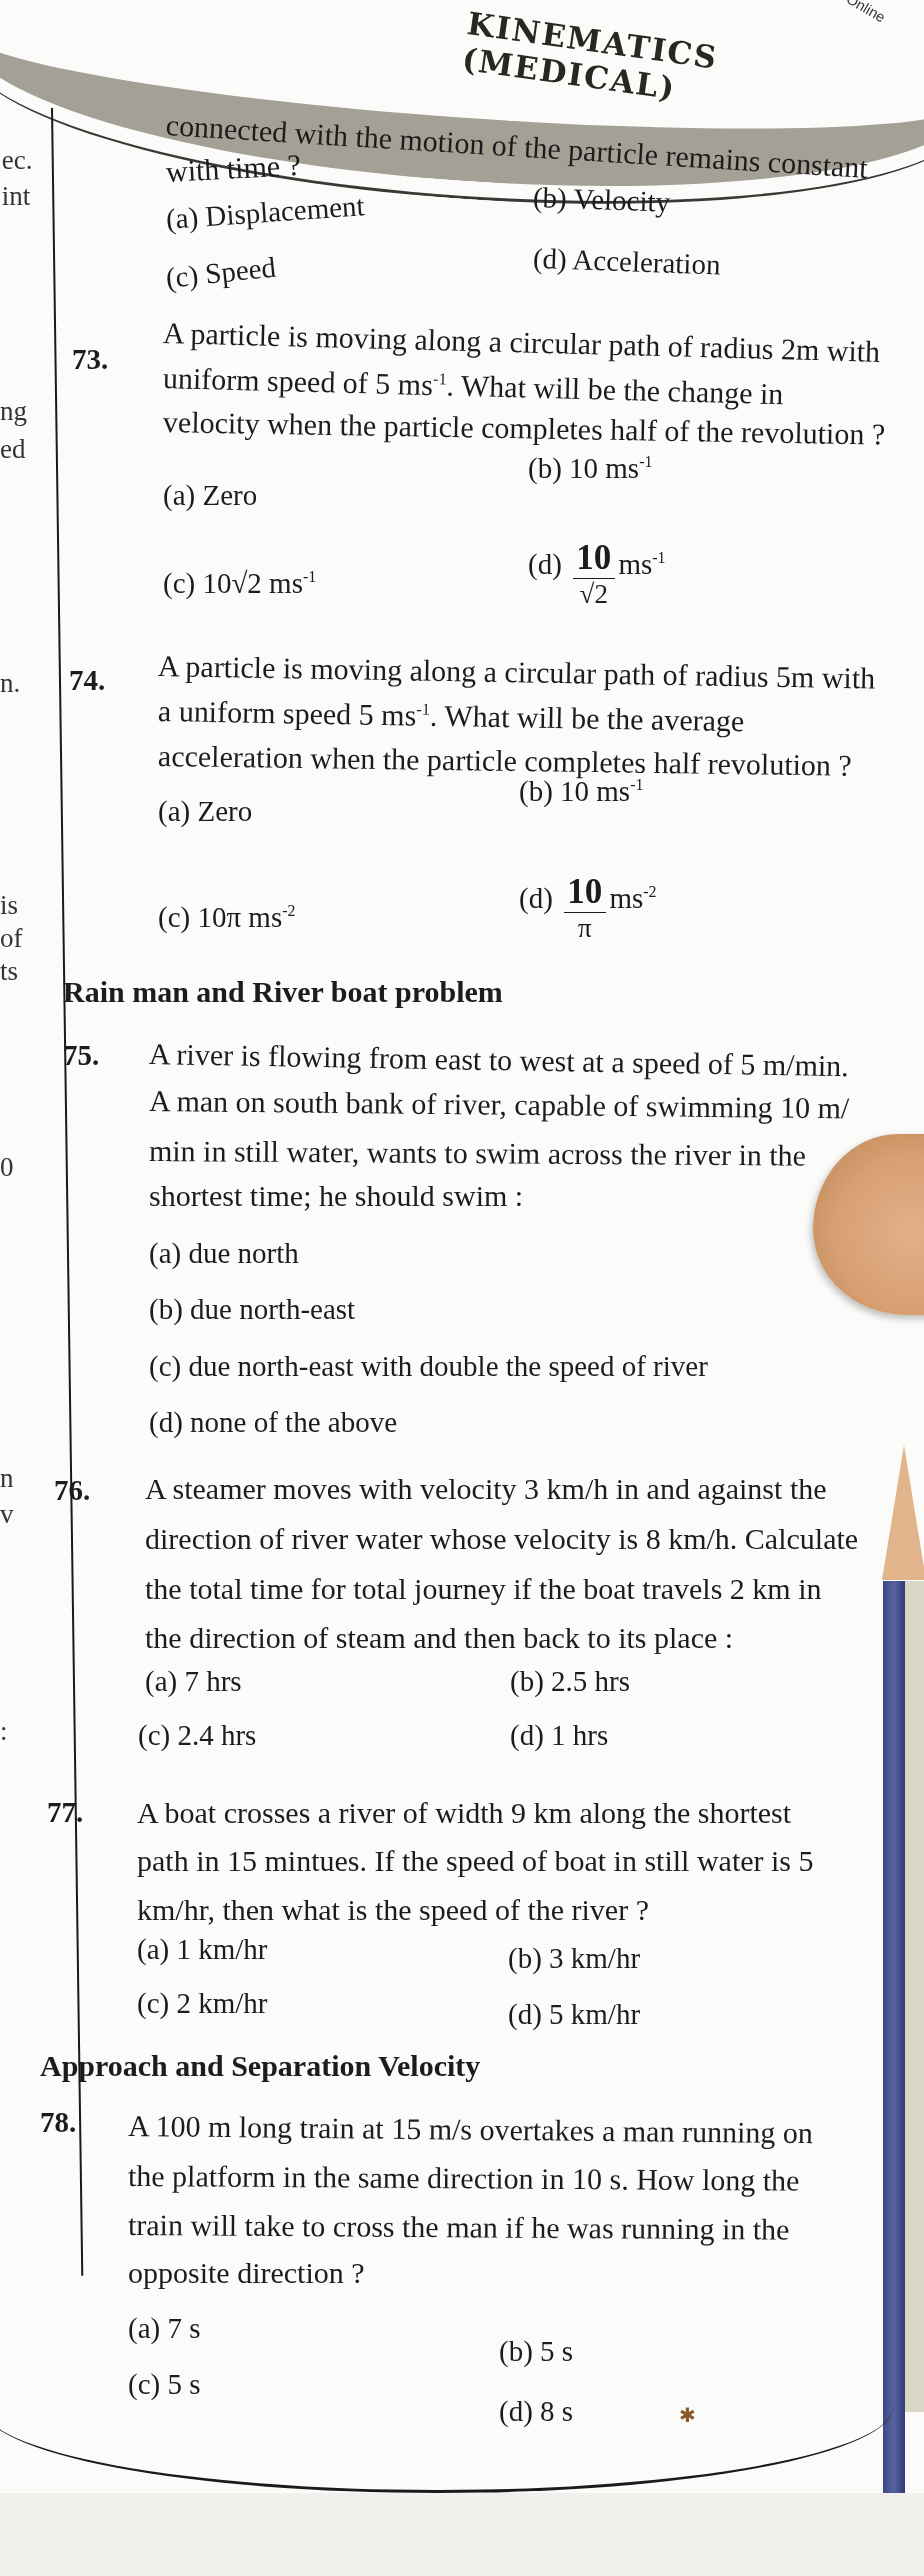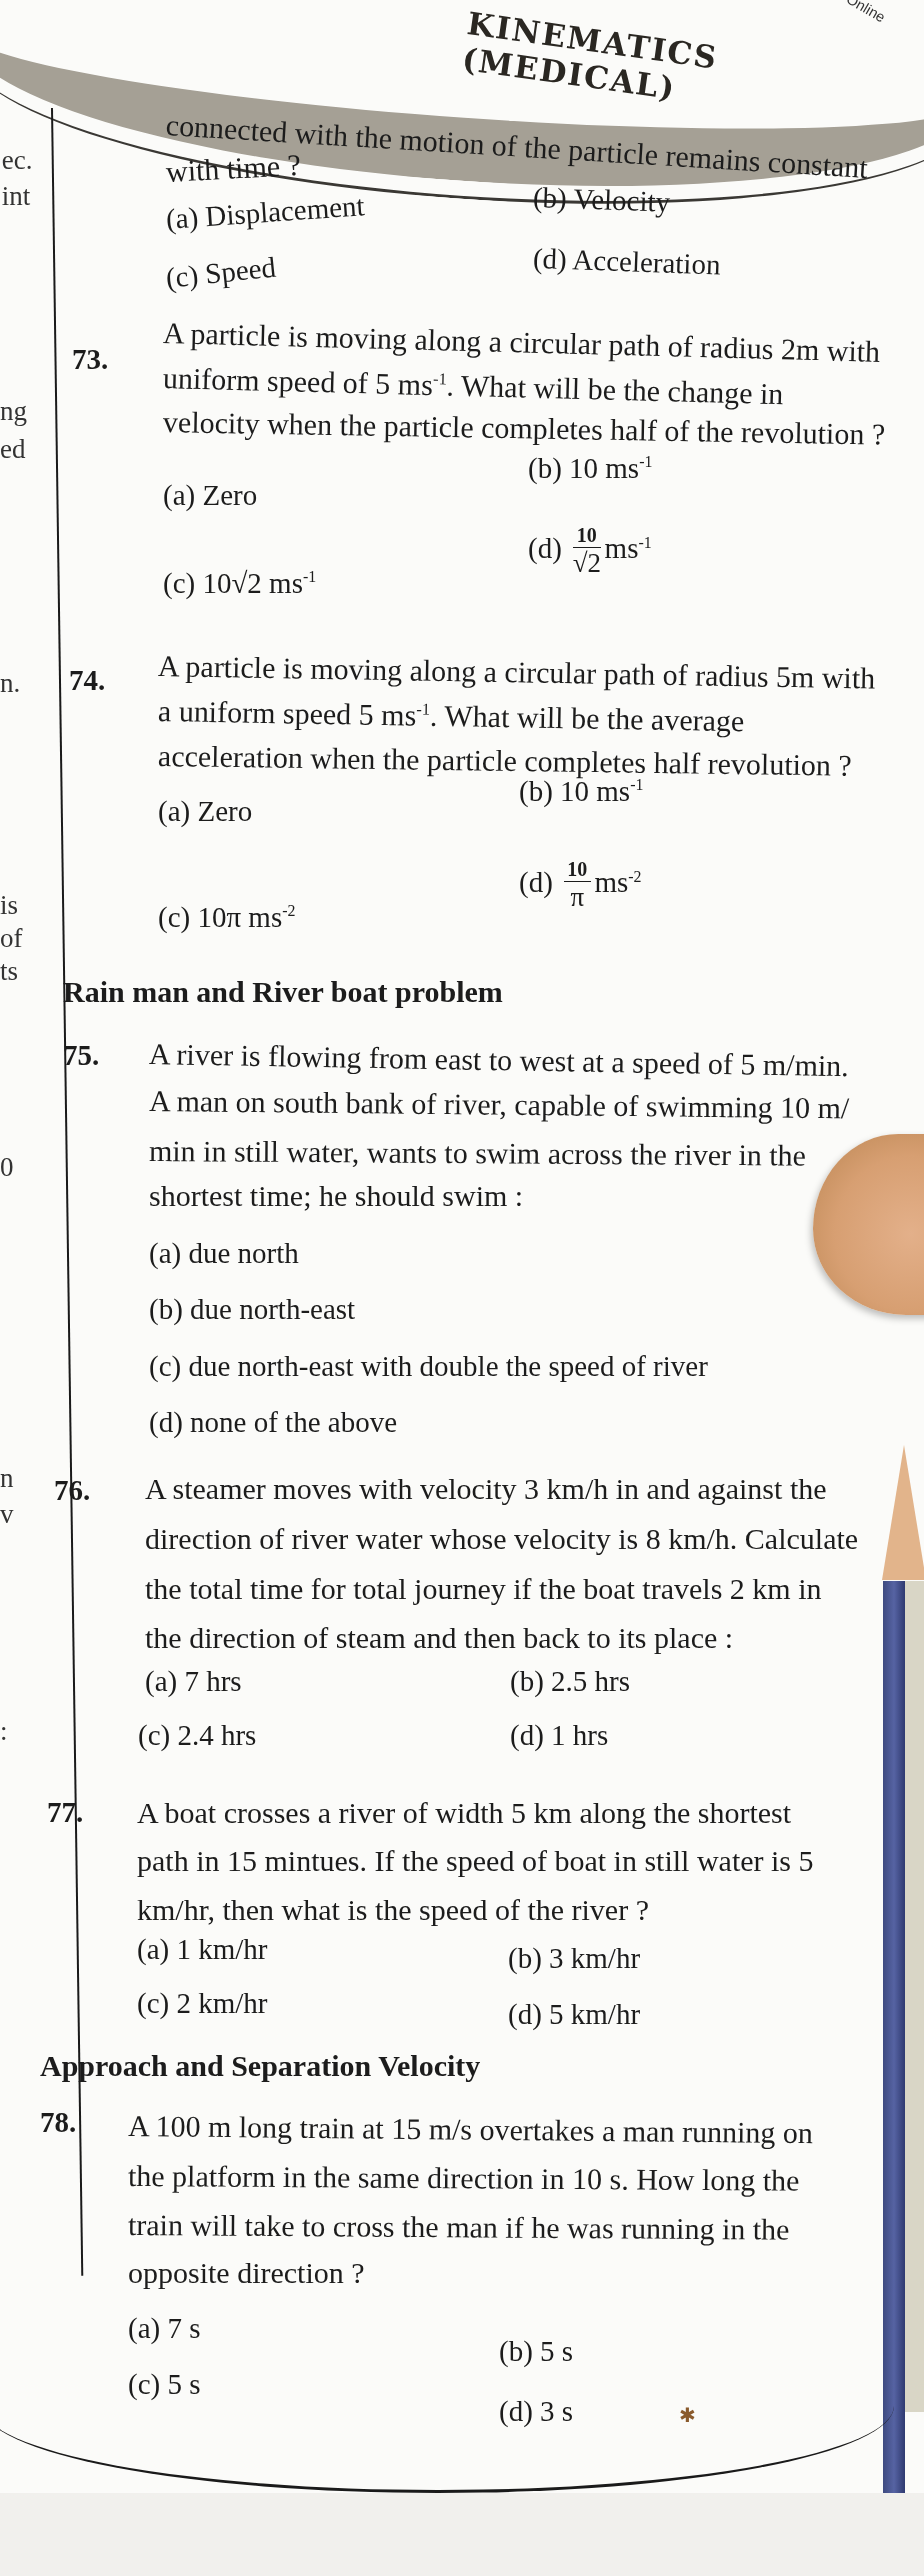--- a/index.html
+++ b/index.html
@@ -40,21 +40,21 @@
     .margin-frag { position: absolute; font-size: 27px; color: #333; }
 
     
     .content { position: absolute; left: 0; top: 0; width: 925px; }
     .line { position: absolute; font-size: 30px; white-space: nowrap; line-height: 1.1; }
     .qnum { position: absolute; font-size: 29px; font-weight: bold; font-family: Liberation Serif, serif; }
     .section-title { position: absolute; font-size: 30px; font-weight: bold; white-space: nowrap; }
     .opt { position: absolute; font-size: 29px; white-space: nowrap; }
     sup { font-size: 0.55em; vertical-align: super; }
     .frac { display: inline-block; vertical-align: middle; text-align: center; margin: 0 3.6px; }
-    .frac .num { display: block; border-bottom: 1.8px solid #1c1c1c; padding: 0 3.6px; font-weight: bold; font-size: 20px; }
+    .frac .num { display: block; border-bottom: 1.8px solid #1c1c1c; padding: 0 3.6px; font-weight: bold; font-size: 35px; margin-top: 14px; }
     .frac .den { display: block; font-size: 27px; }
 
     
     .finger {
       position: absolute; left: 813px; top: 1134px; width: 163px; height: 181px;
       border-radius: 55% 10% 10% 60% / 55% 10% 10% 50%;
       background: radial-gradient(ellipse at 60% 55%, #e3b08a 0%, #d79f72 55%, #b98450 100%);
       box-shadow: -1.8px 3.6px 7.2px rgba(0,0,0,0.25);
     }
     .pencil-tip {
@@ -161,41 +161,41 @@
       <div class="line" style="left:145px;top:1572px">the total time for total journey if the boat travels 2 km in</div>
       <div class="line" style="left:145px;top:1621px">the direction of steam and then back to its place :</div>
       <div class="opt" style="left:145px;top:1665px">(a) 7 hrs</div>
       <div class="opt" style="left:510px;top:1665px">(b) 2.5 hrs</div>
       <div class="opt" style="left:138px;top:1719px">(c) 2.4 hrs</div>
       <div class="opt" style="left:510px;top:1719px">(d) 1 hrs</div>
     </div>
 
     <div>
       <div class="qnum" style="left:47px;top:1796px">77.</div>
-      <div class="line" style="left:137px;top:1796px">A boat crosses a river of width 5 km along the shortest</div>
+      <div class="line" style="left:137px;top:1796px">A boat crosses a river of width 9 km along the shortest</div>
       <div class="line" style="left:137px;top:1844px">path in 15 mintues. If the speed of boat in still water is 5</div>
       <div class="line" style="left:137px;top:1893px">km/hr, then what is the speed of the river ?</div>
       <div class="opt" style="left:137px;top:1933px">(a) 1 km/hr</div>
       <div class="opt" style="left:508px;top:1942px">(b) 3 km/hr</div>
       <div class="opt" style="left:137px;top:1987px">(c) 2 km/hr</div>
       <div class="opt" style="left:508px;top:1998px">(d) 5 km/hr</div>
     </div>
 
     <div class="section-title" style="left:40px;top:2049px">Approach and Separation Velocity</div>
 
     <div>
       <div class="qnum" style="left:40px;top:2106px">78.</div>
       <div class="line" style="left:128px;top:2109px;transform:rotate(0.6deg);transform-origin:left">A 100 m long train at 15 m/s overtakes a man running on</div>
       <div class="line" style="left:128px;top:2159px;transform:rotate(0.4deg);transform-origin:left">the platform in the same direction in 10 s. How long the</div>
       <div class="line" style="left:128px;top:2208px;transform:rotate(0.4deg);transform-origin:left">train will take to cross the man if he was running in the</div>
       <div class="line" style="left:128px;top:2256px">opposite direction ?</div>
       <div class="opt" style="left:128px;top:2312px">(a) 7 s</div>
       <div class="opt" style="left:499px;top:2335px">(b) 5 s</div>
       <div class="opt" style="left:128px;top:2368px">(c) 5 s</div>
-      <div class="opt" style="left:499px;top:2395px">(d) 3 s</div>
+      <div class="opt" style="left:499px;top:2395px">(d) 8 s</div>
     </div>
   </div>
 
   <div class="finger"></div>
   <div class="pencil-wood"></div>
   <div class="pencil-tip"></div>
   <div class="pencil-body"></div>
   <div class="mark">✱</div>
   <div class="page-bottom-curve"></div>
   <div class="below-page"></div>

